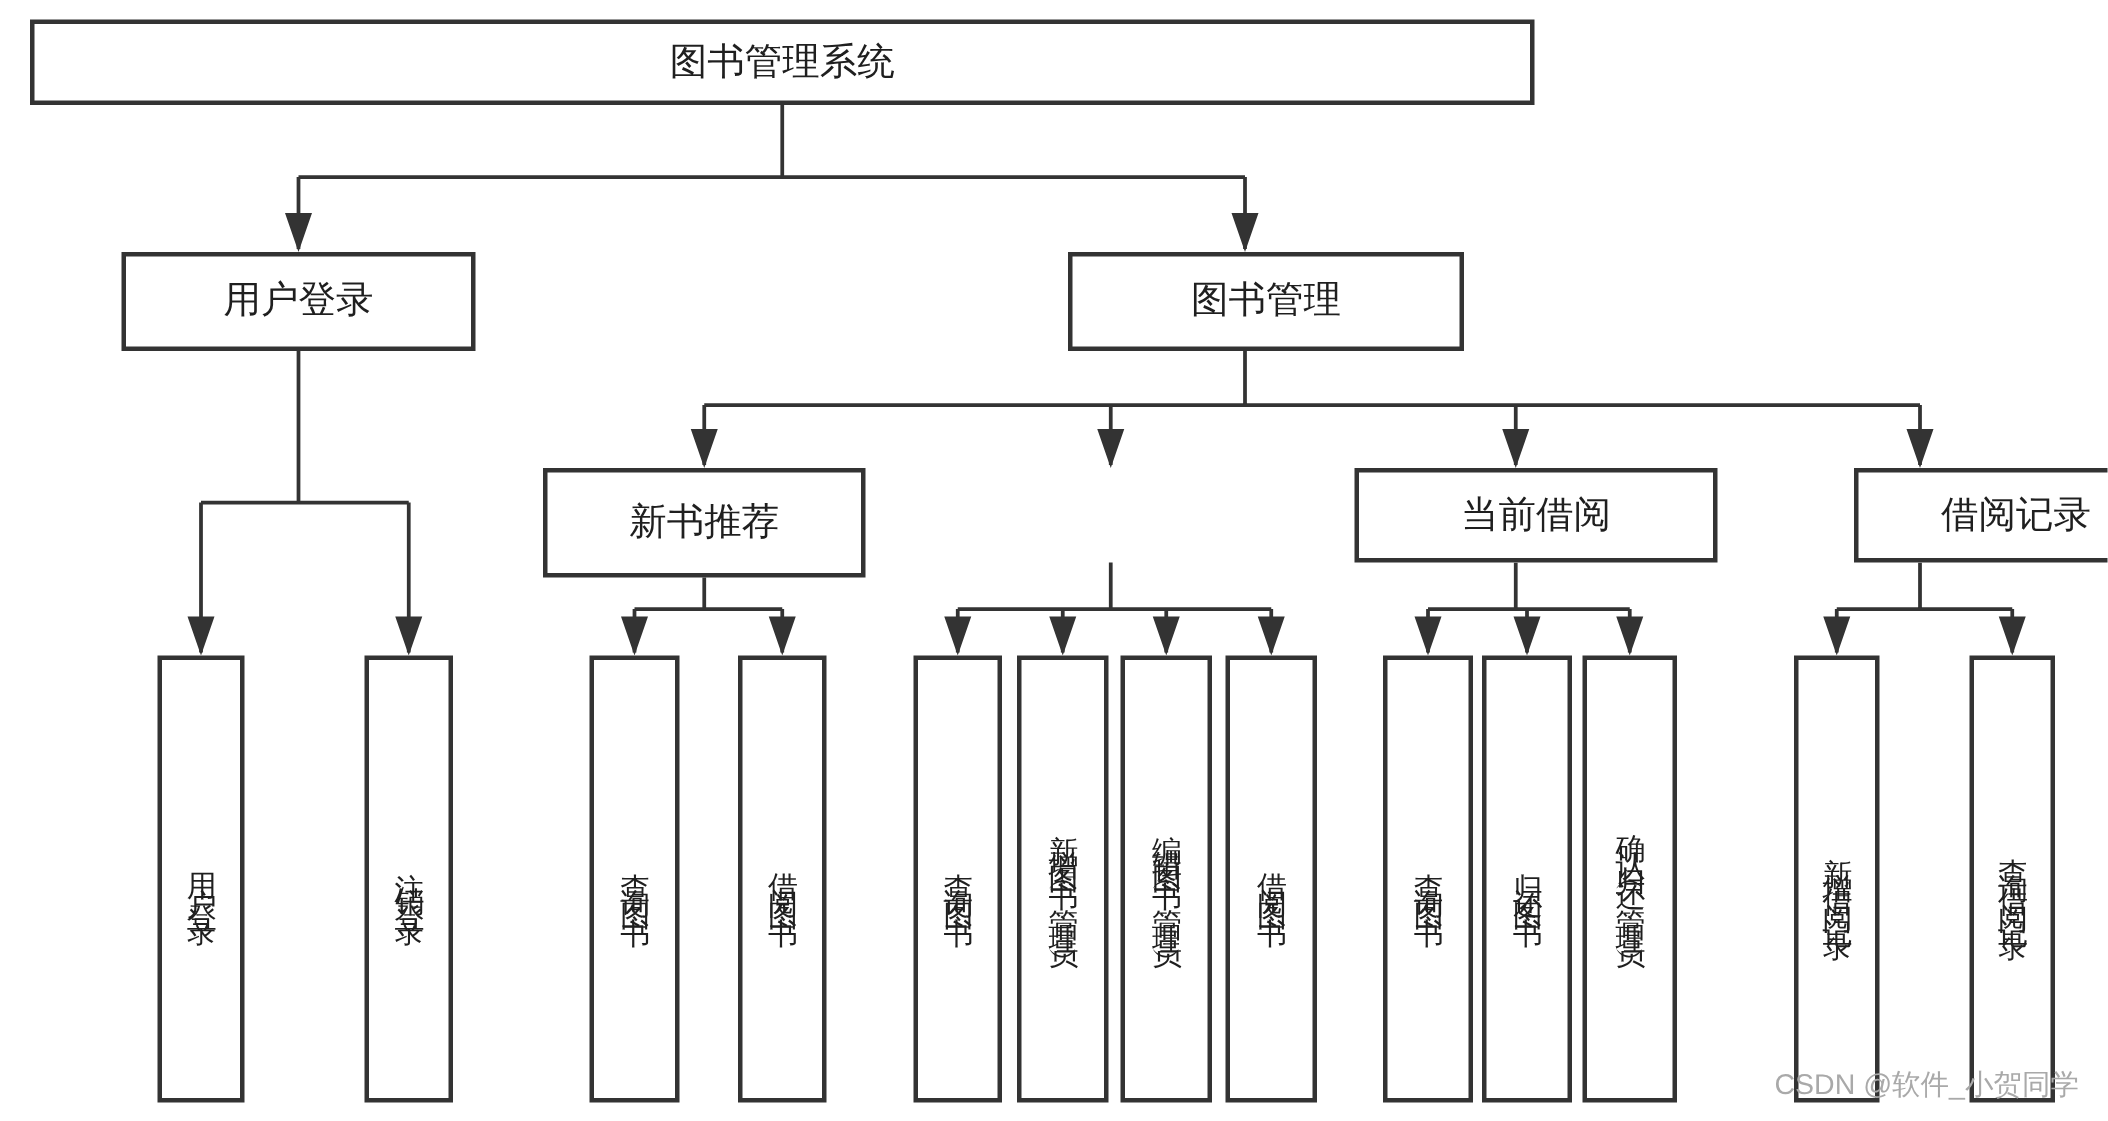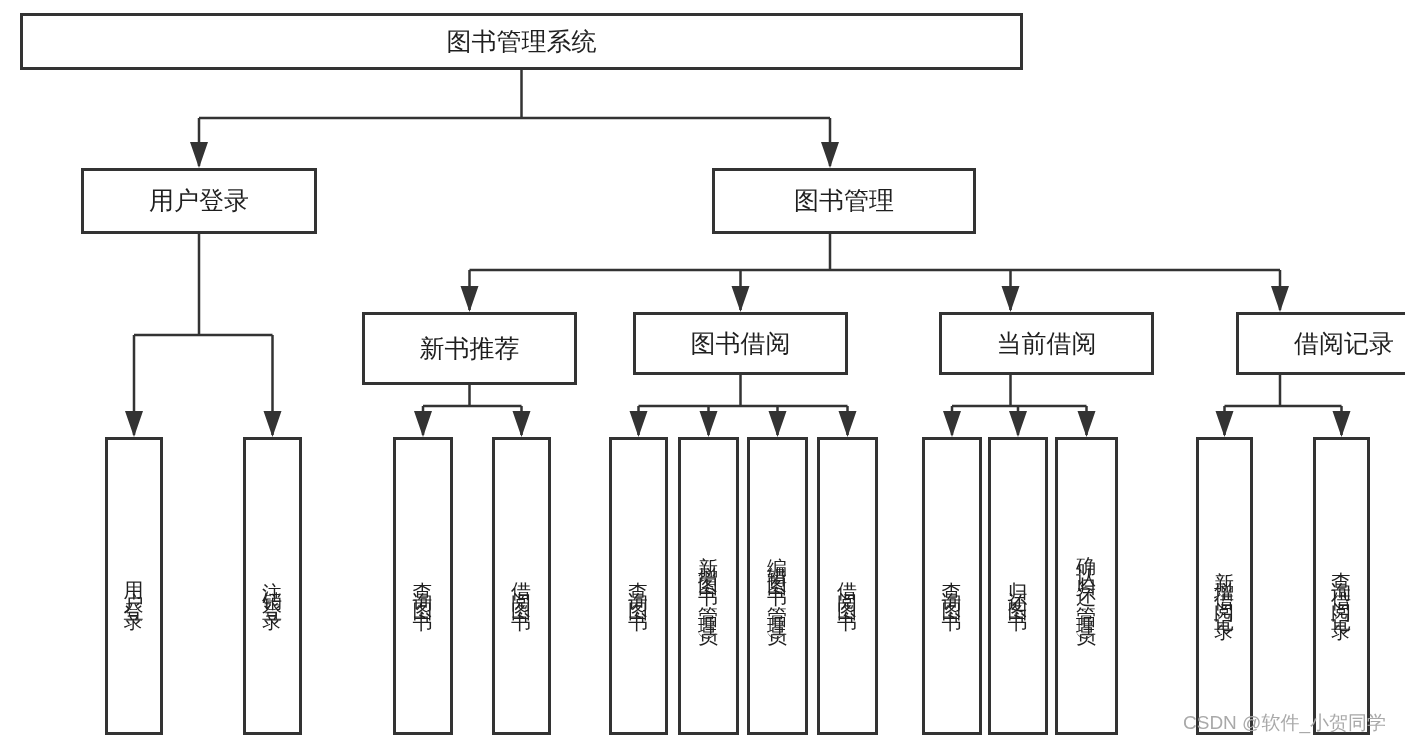--- a/index.html
+++ b/index.html
@@ -97,24 +97,21 @@
   <div class="node" style="left:81px; top:168px; width:236px; height:66px;">
     <span>用户登录</span>
   </div>
   <div class="node" style="left:712px; top:168px; width:264px; height:66px;">
     <span>图书管理</span>
   </div>
 
   <div class="node" style="left:362px; top:312px; width:215px; height:73px;">
     <span>新书推荐</span>
   </div>
-  <div class="node" style="left:633px; top:312px; width:215px; height:63px;">
-    <span>图书借阅</span>
-  </div>
-  <div class="node" style="left:903px; top:312px; width:215px; height:63px;margin-left:36px;">
+  <div class="node" style="left:903px; top:312px; width:242px; height:63px;">
     <span>当前借阅</span>
   </div>
   <div class="node" style="left:1236px; top:312px; width:216px; height:63px;">
     <span>借阅记录</span>
   </div>
 
   <div class="node leaf" style="left:105px; top:437px; width:58px; height:298px;">
     <span class="vtext">用户登录</span>
   </div>
   <div class="node leaf" style="left:243px; top:437px; width:59px; height:298px;">

